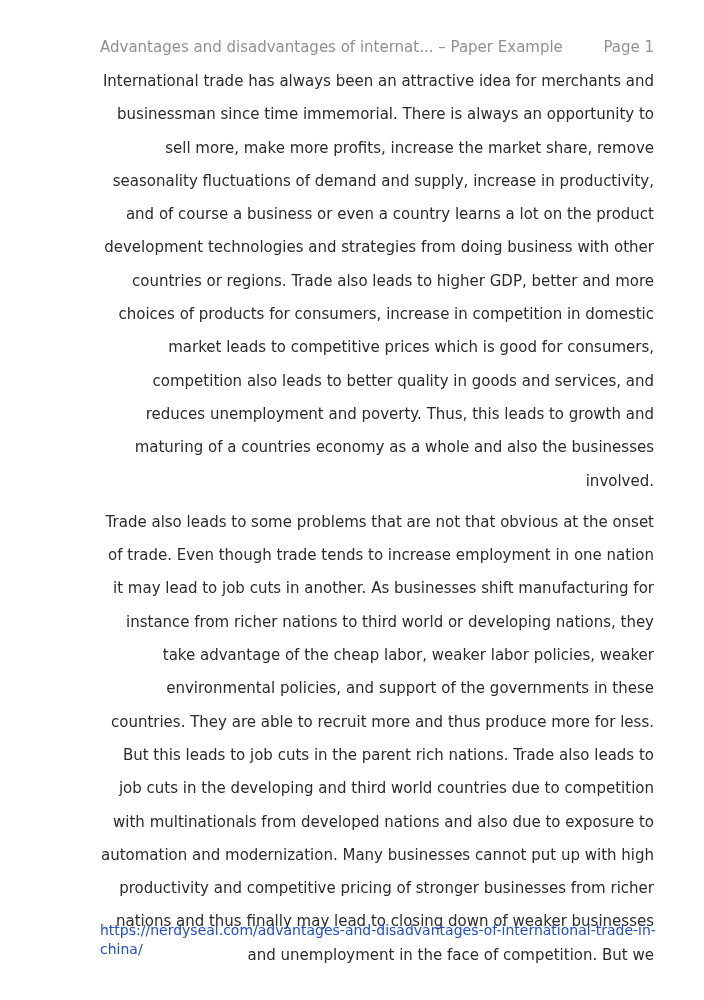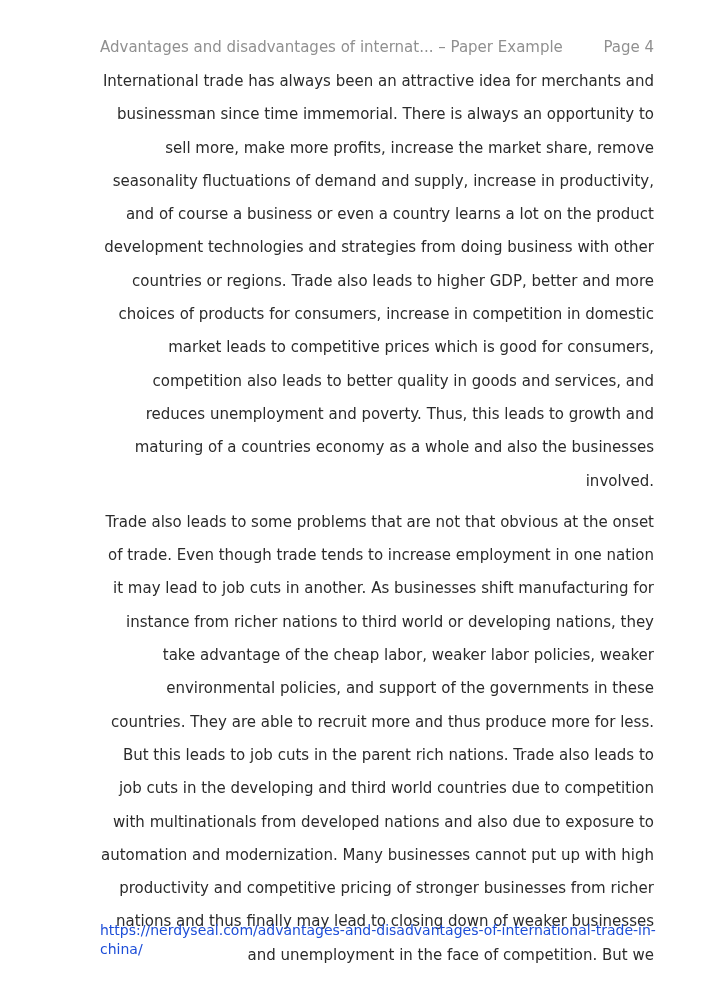--- a/index.html
+++ b/index.html
@@ -59,21 +59,21 @@
     word-break: normal;
   }
 </style>
 </head>
 <body>
 
 <div class="page">
 
   <div class="page-header">
     <span class="doc-title">Advantages and disadvantages of internat... – Paper Example</span>
-    <span class="page-number">Page 4</span>
+    <span class="page-number">Page 1</span>
   </div>
 
   <div class="content">
     <p class="para">International trade has always been an attractive idea for merchants and businessman since time immemorial. There is always an opportunity to sell more, make more profits, increase the market share, remove seasonality fluctuations of demand and supply, increase in productivity, and of course a business or even a country learns a lot on the product development technologies and strategies from doing business with other countries or regions. Trade also leads to higher GDP, better and more choices of products for consumers, increase in competition in domestic market leads to competitive prices which is good for consumers, competition also leads to better quality in goods and services, and reduces unemployment and poverty. Thus, this leads to growth and maturing of a countries economy as a whole and also the businesses involved.</p>
     <p class="para">Trade also leads to some problems that are not that obvious at the onset of trade. Even though trade tends to increase employment in one nation it may lead to job cuts in another. As businesses shift manufacturing for instance from richer nations to third world or developing nations, they take advantage of the cheap labor, weaker labor policies, weaker environmental policies, and support of the governments in these countries. They are able to recruit more and thus produce more for less. But this leads to job cuts in the parent rich nations. Trade also leads to job cuts in the developing and third world countries due to competition with multinationals from developed nations and also due to exposure to automation and modernization. Many businesses cannot put up with high productivity and competitive pricing of stronger businesses from richer nations and thus finally may lead to closing down of weaker businesses and unemployment in the face of competition. But we</p>
   </div>
 
   <div class="page-footer">
     <span class="source-url">https://nerdyseal.com/advantages-and-disadvantages-of-international-trade-in-china/</span>
   </div>

